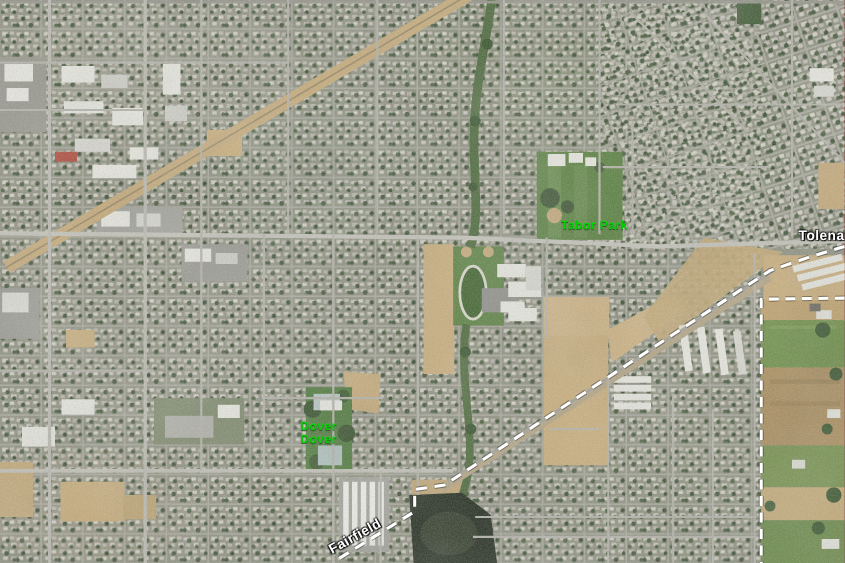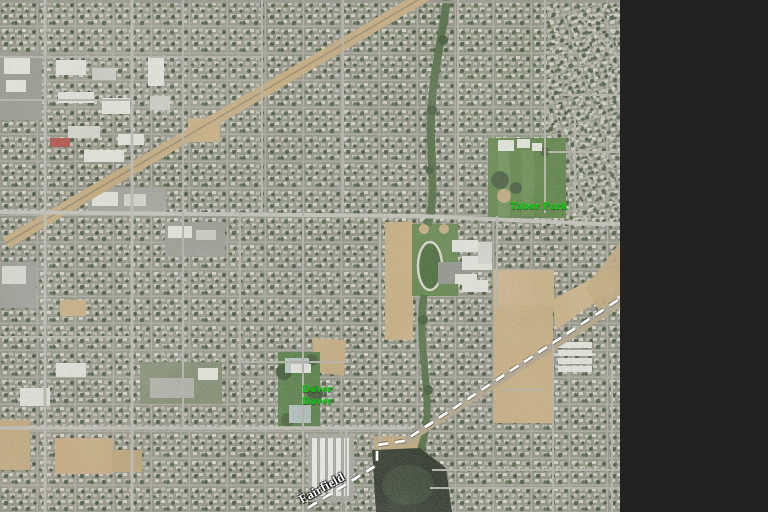--- a/index.html
+++ b/index.html
@@ -1,24 +1,24 @@
 <!DOCTYPE html>
 <html><head>
 <meta charset="utf-8">
 <style>
   html,body{margin:0;padding:0;background:#222;}
-  #app{position:relative;width:620px;height:512px;overflow:hidden;
-       font-family:Liberation Serif, serif;background:#b91c1c;}
+  #app{position:relative;width:768px;height:512px;overflow:hidden;
+       font-family:Liberation Sans, sans-serif;background:#b91c1c;}
   #app svg{position:absolute;left:0;top:0;display:block;}
   .label{position:absolute;white-space:nowrap;pointer-events:auto;line-height:1.1;}
   .park{color:#00d400;font-size:11px;font-weight:700;letter-spacing:.4px;
         text-shadow:0 1px 1px rgba(0,40,0,.65), 0 0 2px rgba(255,255,255,.25);}
   .place{color:#ffffff;font-size:12.5px;font-weight:700;letter-spacing:.4px;
          text-shadow:1px 1px 1px #000,-1px -1px 1px rgba(0,0,0,.8),1px -1px 1px rgba(0,0,0,.6),-1px 1px 1px rgba(0,0,0,.6);}
-  .dover{width:60px;text-align:right;}
+  .dover{width:60px;text-align:left;}
   .fairfield{transform:rotate(-29deg);transform-origin:0 0;}
 </style>
 </head>
 <body>
 
 <div id="app">
 <svg width="768" height="512" viewBox="0 0 768 512">
   <defs>
     <g id="tileg">
       <rect x="0" y="25.6" width="38" height="1.4" fill="#abab9f"></rect>

